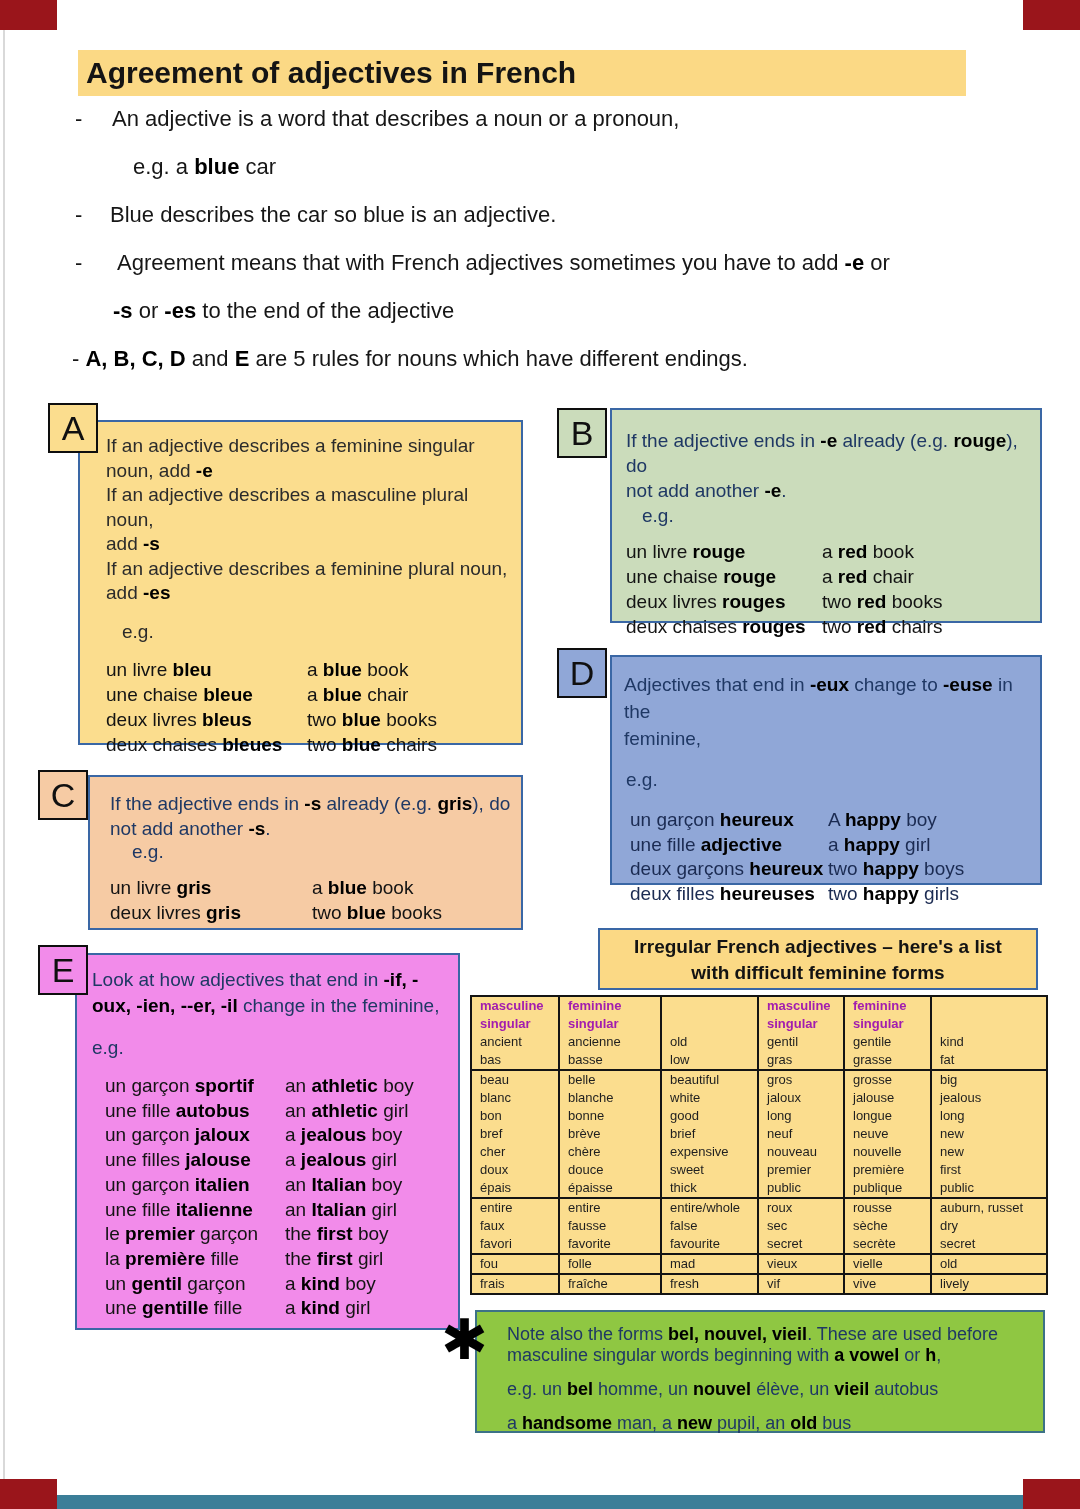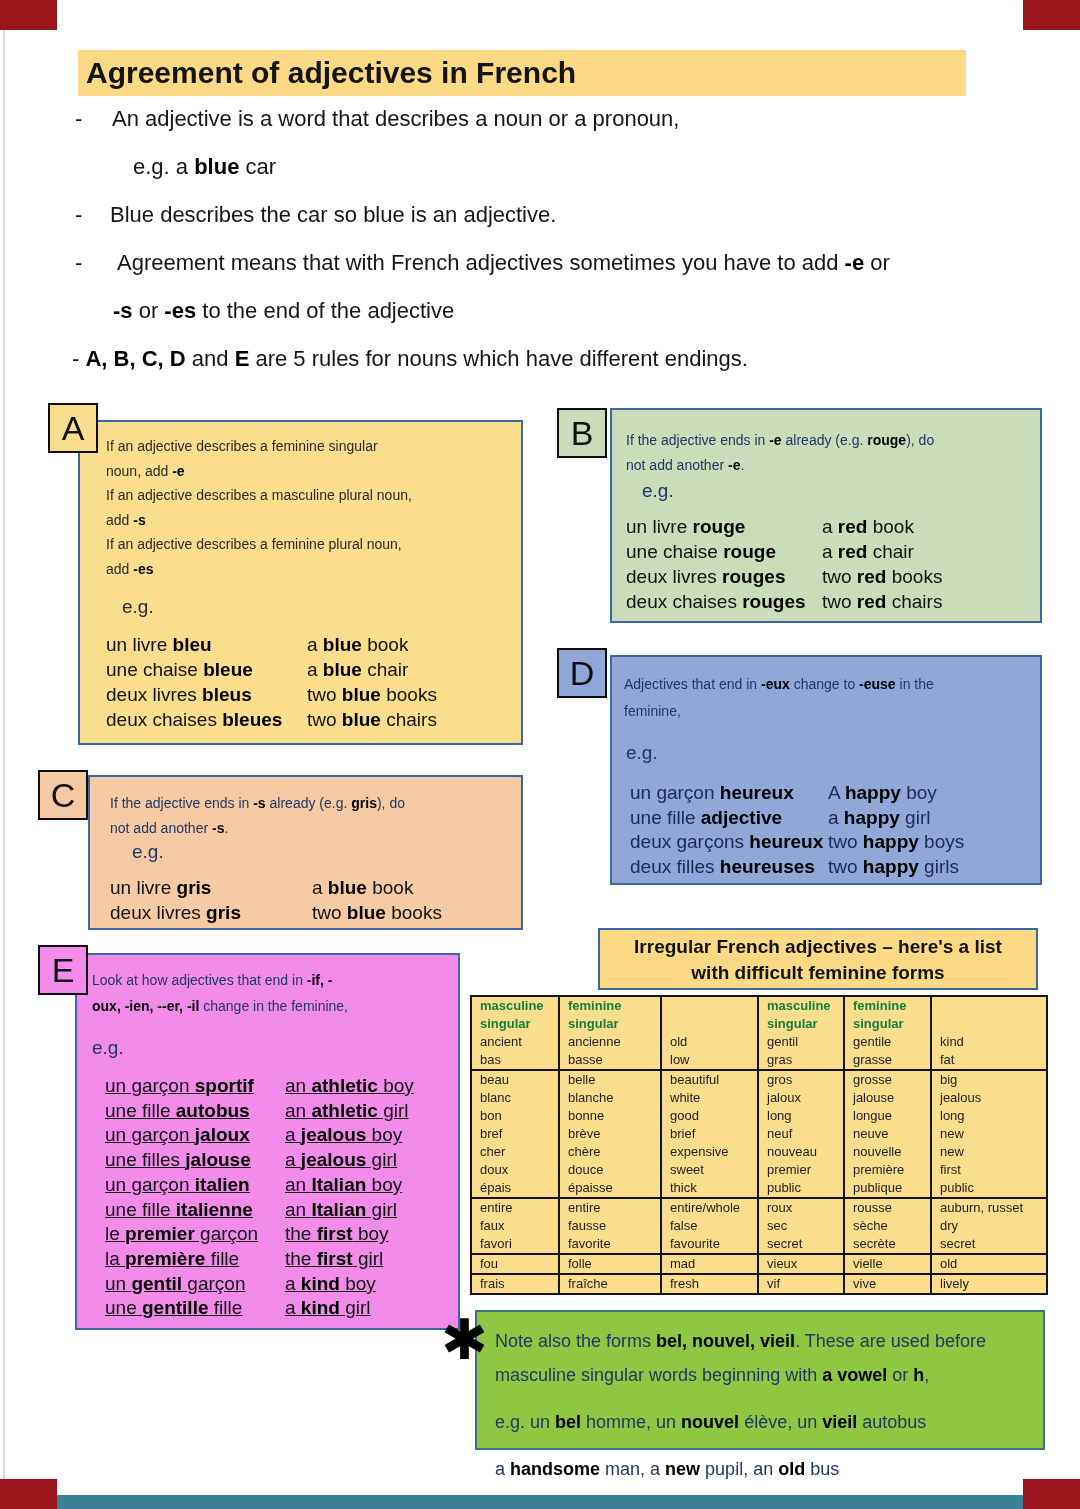--- a/index.html
+++ b/index.html
@@ -21,21 +21,21 @@
   #intro{position:absolute;left:72px;top:103px;width:960px;font-size:22px;color:#161616;}
   .intro-line{position:relative;height:48px;line-height:31px;}
   .intro-dash{position:absolute;left:3px;top:0;}
   .intro-text{display:inline-block;text-align:right;}
   .intro-text b{color:#000;}
 
   
   .box-label{position:absolute;width:50px;height:50px;border:2px solid #0e0e0e;box-sizing:border-box;
              font-size:34px;display:flex;align-items:center;justify-content:center;z-index:2;color:#101010;}
   .rule-box{position:absolute;border:2px solid #3A67A5;box-sizing:border-box;z-index:1;}
-  .rule-line{font-size:14px;}
+  .rule-line{font-size:19px;}
   .rule-line b{color:#000;}
   .eg{font-size:19px;}
   .ex-row{display:flex;font-size:19px;color:#131313;}
   .ex-row b{color:#000;}
   .ex-fr{flex:0 0 auto;}
   .ex-en{flex:0 0 auto;}
 
   #labelA{left:48px;top:403px;}  #boxA{left:78px;top:420px;width:445px;height:325px;padding:12px 10px 0 26px;}
   #labelB{left:557px;top:408px;} #boxB{left:610px;top:408px;width:432px;height:215px;padding:18px 10px 0 14px;}
   #labelC{left:38px;top:770px;}  #boxC{left:88px;top:775px;width:435px;height:155px;padding:14px 0 0 20px;}
@@ -53,40 +53,40 @@
   #boxC .eg{margin:0 0 12px 22px;color:#1F3864;}
   #boxD .eg{margin:17px 0 17px 2px;color:#1F3864;}
   #boxE .eg{margin:18px 0 15px 0;color:#1F3864;}
 
   .ex-row{line-height:25px;}
   #boxD .ex-row{line-height:24.5px;color:#1b2b52;}
   #boxE .ex-row{line-height:24.7px;}
   #boxA .ex-fr{width:201px;} #boxB .ex-fr{width:196px;} #boxC .ex-fr{width:202px;}
   #boxD .ex-fr{width:198px;} #boxE .ex-fr{width:180px;}
   #boxD .examples{margin-left:6px;}
-  #boxE .examples{margin-left:13px;text-decoration:underline;}
+  #boxE .examples{margin-left:13px;}
 
   
   #irr-header{position:absolute;left:598px;top:928px;width:440px;height:62px;border:2px solid #3A67A5;
               box-sizing:border-box;text-align:center;font-size:19px;font-weight:700;line-height:26px;
               padding:4px 20px 0 20px;color:#131313;}
   #irr-table{position:absolute;left:470px;top:995px;width:578px;border:2px solid #141414;box-sizing:border-box;}
   .t-group{border-bottom:2px solid #141414;}
   .t-group:last-child{border-bottom:none;}
   .t-row{display:flex;}
   .t-cell{box-sizing:border-box;border-right:2px solid #141414;padding:0 2px 0 8px;
           font-size:13px;line-height:18px;white-space:nowrap;overflow:hidden;color:#1f1f1f;}
-  .t-cell b{color:#15803d;}
+  .t-cell b{color:#a21caf;}
   .c0{width:88px;}.c1{width:102px;}.c2{width:97px;}.c3{width:86px;}.c4{width:87px;}
   .c5{flex:1;border-right:none;}
 
   
   #asterisk{position:absolute;left:441px;top:1312px;font-size:56px;color:#000;z-index:3;line-height:56px;}
-  #note-box{position:absolute;left:475px;top:1310px;width:570px;height:140px;border:2px solid #3C7286;
-            box-sizing:border-box;padding:12px 14px 0 18px;font-size:18px;line-height:34px;color:#1F3864;}
+  #note-box{position:absolute;left:475px;top:1310px;width:570px;height:123px;border:2px solid #3C7286;
+            box-sizing:border-box;padding:12px 14px 0 30px;font-size:18px;line-height:21px;color:#1F3864;}
   .note-p b{color:#000;}
   .note-p + .note-p{margin-top:13px;}
 </style>
 </head>
 <body>
 
 <div id="page">
   <div id="page-edge"></div>
 
   <div id="corner-tl" class="corner" style="background: rgb(154, 21, 27);"></div>

